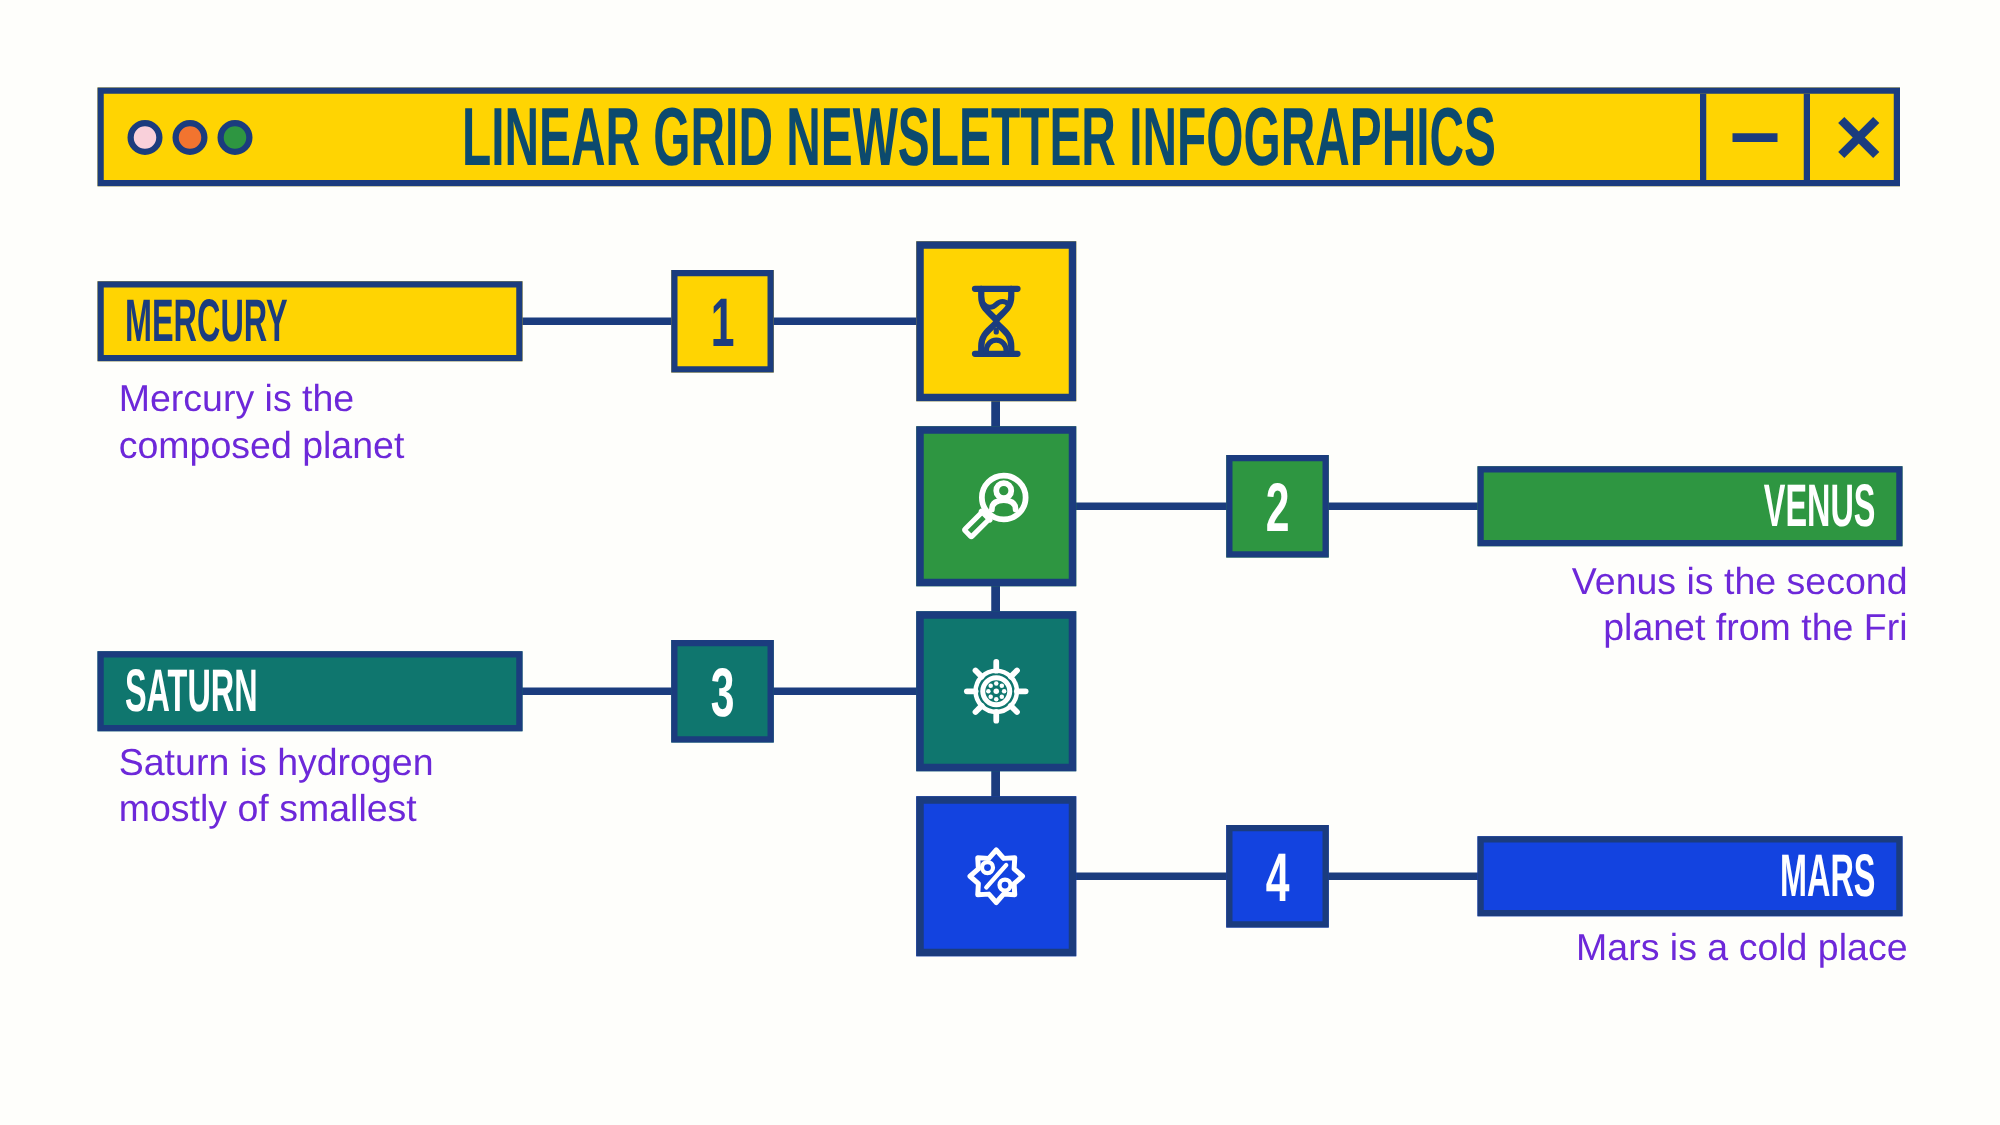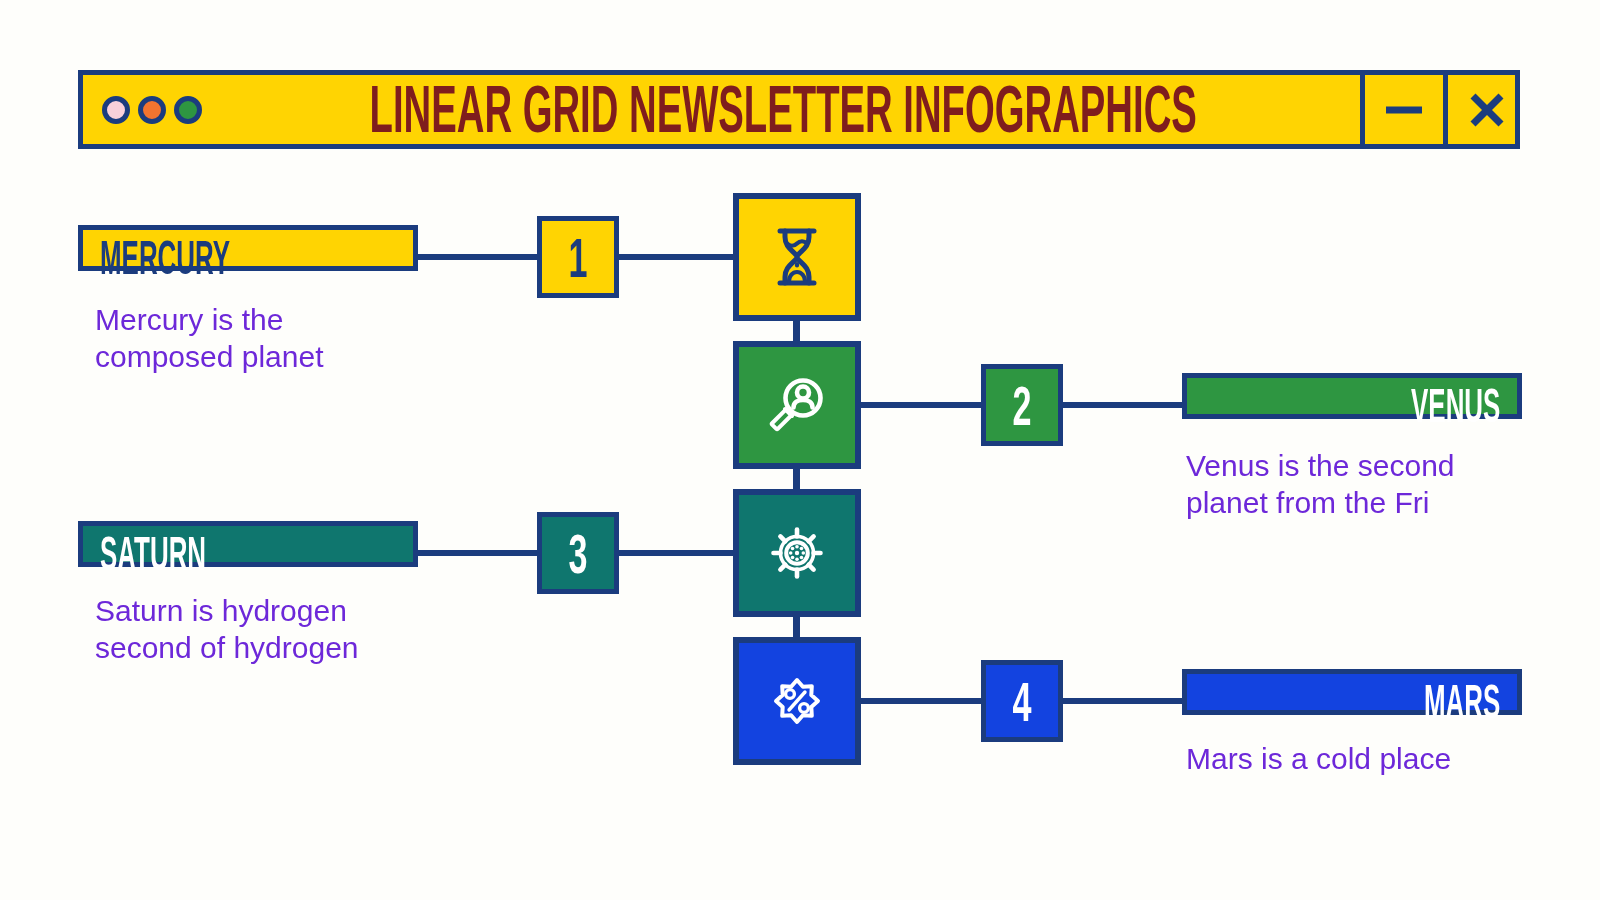--- a/index.html
+++ b/index.html
@@ -15,33 +15,33 @@
     background:#FFD402; border:5px solid #1B3C7E;
   }
   .dots { position:absolute; left:19px; top:0; height:69px; display:flex; align-items:center; gap:8px; }
   .dot { width:28px; height:28px; border-radius:50%; border:5px solid #1B3C7E; }
   .dot.pink { background:#F9D0DA; }
   .dot.orange { background:#F2742F; }
   .dot.green { background:#2E9641; }
   .titlebar-title {
     position:absolute; left:0; top:0; width:100%; height:69px;
     text-align:center; line-height:69px; white-space:nowrap;
-    font-weight:bold; font-size:66px; color:#7f1d1d; letter-spacing:0;
+    font-weight:bold; font-size:66px; color:#0c4a6e; letter-spacing:0;
   }
   .titlebar-title > span { display:inline-block; transform:translateX(-16px) scaleX(0.58); }
   .tb-divider { position:absolute; top:0; width:5px; height:69px; background:#1B3C7E; }
   .tb-divider.d1 { left:1277px; }
   .tb-divider.d2 { left:1360px; }
   .tb-btn { position:absolute; top:0; height:69px; width:72px; cursor:pointer; }
   .tb-btn.min { left:1285px; }
   .tb-btn.close { left:1368px; }
   .tb-btn svg { position:absolute; left:50%; top:50%; transform:translate(-50%,-50%); }
   
   .bar {
-    position:absolute; width:340px; height:46px; border:5px solid #1B3C7E;
+    position:absolute; width:340px; height:64px; border:5px solid #1B3C7E;
   }
   .bar-label {
     position:absolute; top:0; height:54px; line-height:55px; white-space:nowrap;
     font-weight:bold; font-size:48px; display:inline-block;
   }
   .bar-label.left  { left:17px;  transform:scaleX(0.54); transform-origin:left center; }
   .bar-label.right { right:17px; transform:scaleX(0.54); transform-origin:right center; }
   .numbox {
     position:absolute; width:82px; height:82px; border:5px solid #1B3C7E;
   }
@@ -51,21 +51,21 @@
   }
   .iconbox {
     position:absolute; left:733px; width:128px; height:128px; border:6px solid #1B3C7E;
     display:flex; align-items:center; justify-content:center;
   }
   .hline { position:absolute; height:6px; background:#1B3C7E; }
   .vline { position:absolute; width:7px; left:793px; background:#1B3C7E; }
   .desc {
     position:absolute; color:#6d28d9; font-size:30px; line-height:37px;
   }
-  .desc.center { width:340px; text-align:left; }
+  .desc.center { width:340px; text-align:right; }
   
   .bg-yellow { background:#FFD402; } .bg-green { background:#2E9641; }
   .bg-orange { background:#0f766e; } .bg-blue { background:#1343E0; }
   .ink-navy { color:#1B3C7E; } .ink-white { color:#FFFFFF; }
 </style>
 </head>
 <body>
 
 <div id="stage">
 
@@ -177,21 +177,21 @@
         <circle cx="31.55" cy="40.45" r="1.8"></circle>
         <circle cx="29.7" cy="36" r="1.8"></circle>
         <circle cx="31.55" cy="31.55" r="1.8"></circle>
         <circle cx="36" cy="29.7" r="1.8"></circle>
         <circle cx="40.45" cy="31.55" r="1.8"></circle>
       </g>
     </svg>
   </div>
   <div class="desc" style="left:95px;top:592px;">
     <div>Saturn is hydrogen</div>
-    <div>second of hydrogen</div>
+    <div>mostly of smallest</div>
   </div>
 
   <div class="iconbox bg-blue" style="top:637px;">
     <svg width="72" height="72" viewBox="0 0 72 72" fill="none" stroke="#FFFFFF" stroke-width="4" stroke-linecap="round" stroke-linejoin="round">
       <polygon points="36,15 41.9,21.7 50.8,21.2 50.3,30.1 57,36 50.3,41.9 50.8,50.8 41.9,50.3 36,57 30.1,50.3 21.2,50.8 21.7,41.9 15,36 21.7,30.1 21.2,21.2 30.1,21.7"></polygon>
       <circle cx="29" cy="29" r="4.4" stroke-width="3.4"></circle>
       <circle cx="43" cy="43" r="4.4" stroke-width="3.4"></circle>
       <line x1="44" y1="27" x2="28" y2="45" stroke-width="3.4"></line>
     </svg>
   </div>

